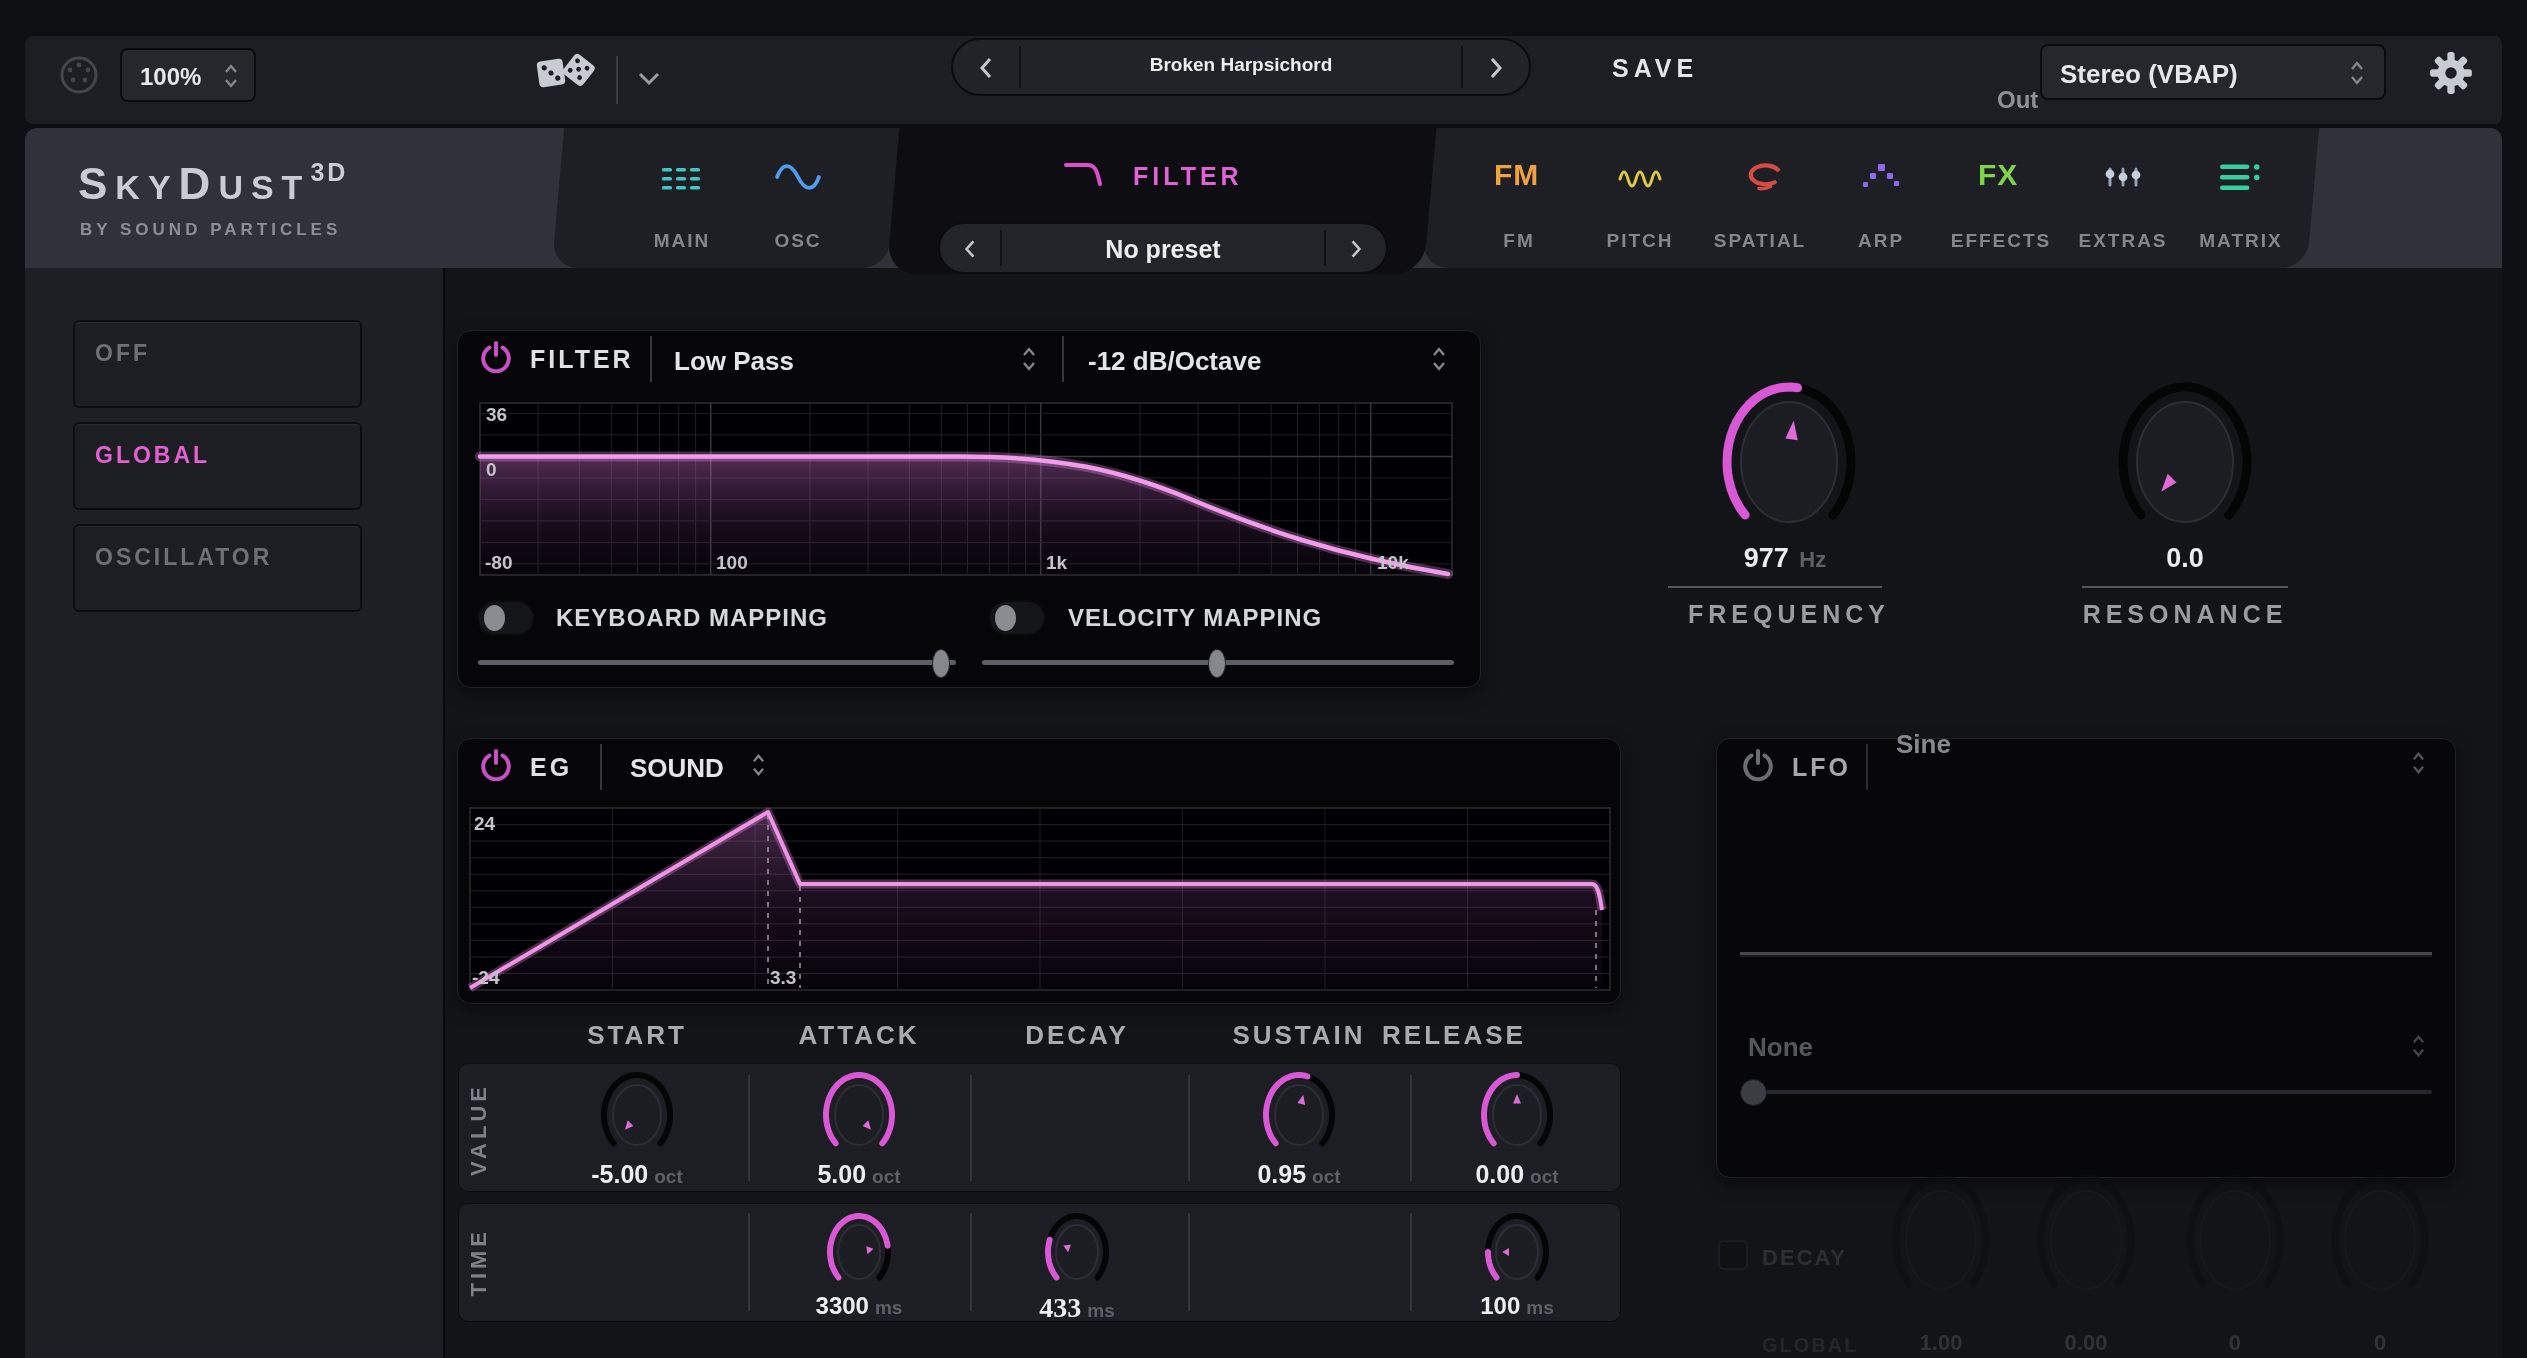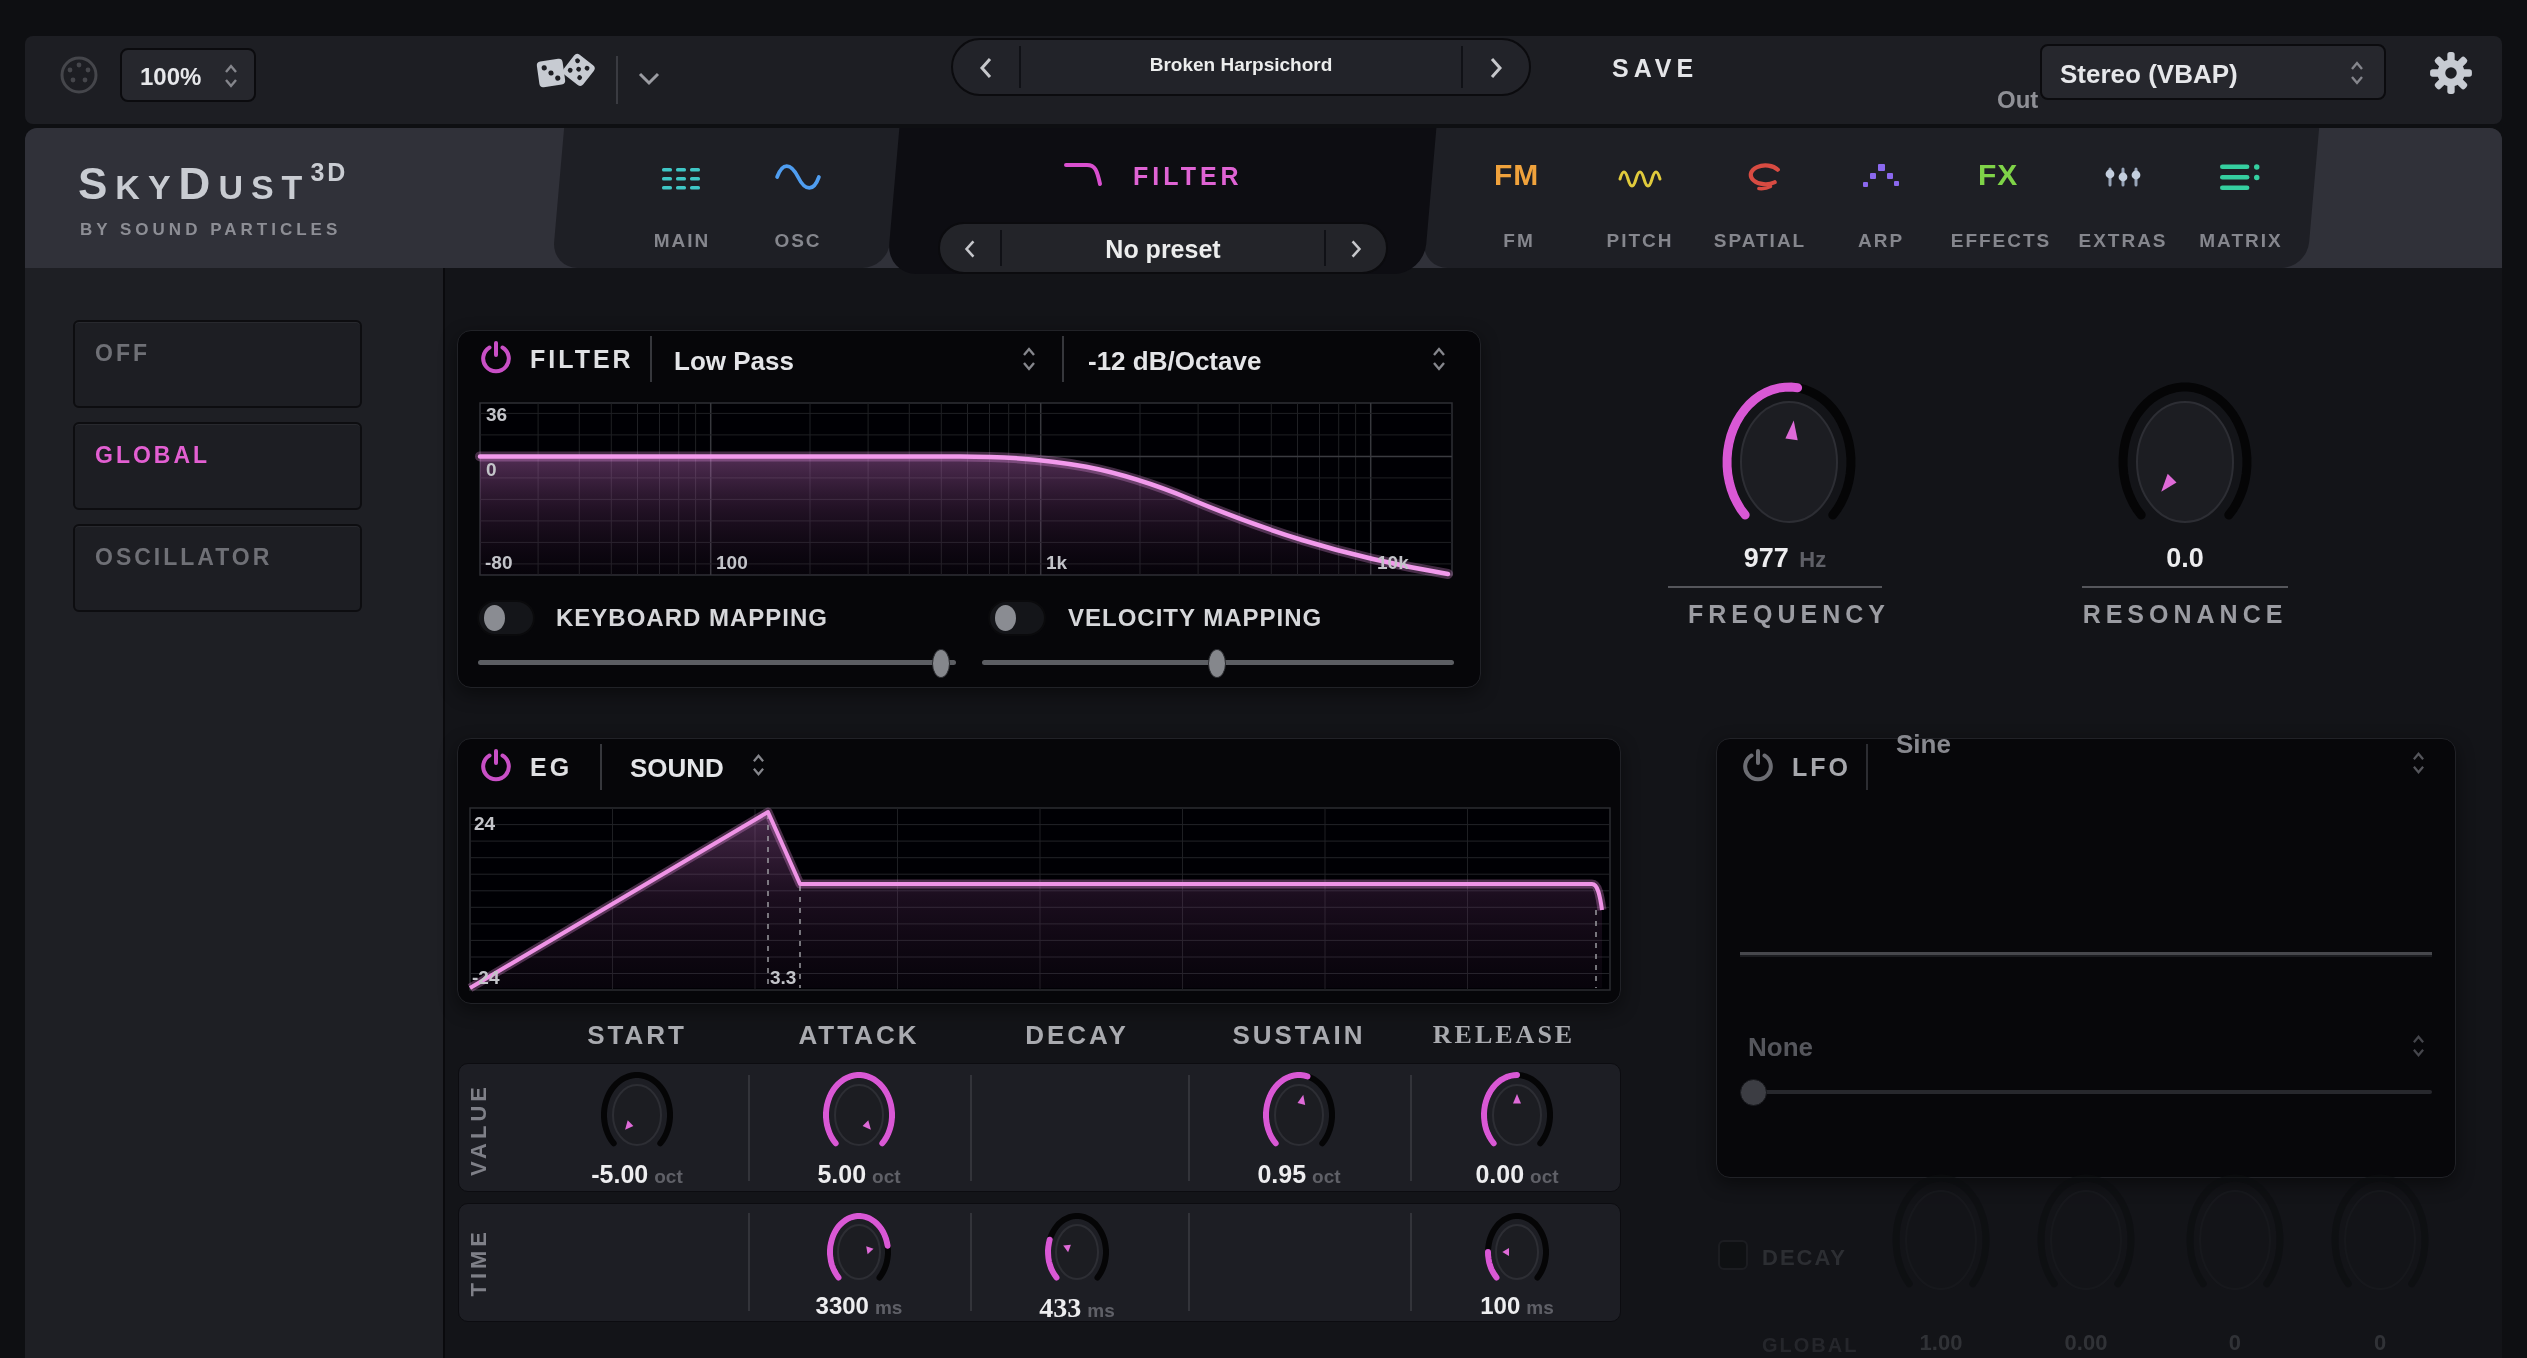--- a/index.html
+++ b/index.html
@@ -427,21 +427,21 @@
     <path d="M0,180 L298,4 L330,76 L1122,76 C1128,76 1130,88 1132,102" fill="none" stroke="#ef93e6" stroke-width="4" stroke-linejoin="round"></path>
     <text x="4" y="22" font-size="19" fill="#c3c4c9">24</text>
     <text x="2" y="176" font-size="19" fill="#c3c4c9">-24</text>
     <text x="300" y="176" font-size="19" fill="#c3c4c9">3.3</text>
   </svg>
 
   <span class="colhead" style="left:637px;top:1020px;">START</span>
   <span class="colhead" style="left:859px;top:1020px;">ATTACK</span>
   <span class="colhead" style="left:1077px;top:1020px;">DECAY</span>
   <span class="colhead" style="left:1299px;top:1020px;">SUSTAIN</span>
-  <span class="colhead" style="left:1504px;top:1020px;font-family:Liberation Serif, serif;">RELEASE</span>
+  <span class="colhead" style="left:1454px;top:1020px;">RELEASE</span>
 
   <div class="rowpanel" style="left:458px;top:1063px;width:1163px;height:129px;"></div>
   <span class="vlabel" style="left:466px;top:1083px;">VALUE</span>
   <div class="cellsep" style="left:748px;top:1075px;height:106px;"></div>
   <div class="cellsep" style="left:970px;top:1075px;height:106px;"></div>
   <div class="cellsep" style="left:1188px;top:1075px;height:106px;"></div>
   <div class="cellsep" style="left:1410px;top:1075px;height:106px;"></div>
 
   <svg class="knob" style="left:589px;top:1068px" width="96" height="94" viewBox="0 0 96 94">
       <path d="M24.7,75.3 L22.4,72.2 L20.3,68.8 L18.6,65.2 L17.2,61.3 L16.1,57.4 L15.4,53.3 L15.0,49.1 L15.0,44.9 L15.4,40.7 L16.1,36.6 L17.2,32.7 L18.6,28.8 L20.3,25.2 L22.4,21.8 L24.7,18.7 L27.2,15.9 L30.0,13.5 L33.0,11.4 L36.2,9.7 L39.5,8.4 L42.8,7.5 L46.3,7.1 L49.7,7.1 L53.2,7.5 L56.5,8.4 L59.8,9.7 L63.0,11.4 L66.0,13.5 L68.8,15.9 L71.3,18.7 L73.6,21.8 L75.7,25.2 L77.4,28.8 L78.8,32.7 L79.9,36.6 L80.6,40.7 L81.0,44.9 L81.0,49.1 L80.6,53.3 L79.9,57.4 L78.8,61.3 L77.4,65.2 L75.7,68.8 L73.6,72.2 L71.3,75.3" fill="none" stroke="#050506" stroke-width="6" stroke-linecap="round"></path>

